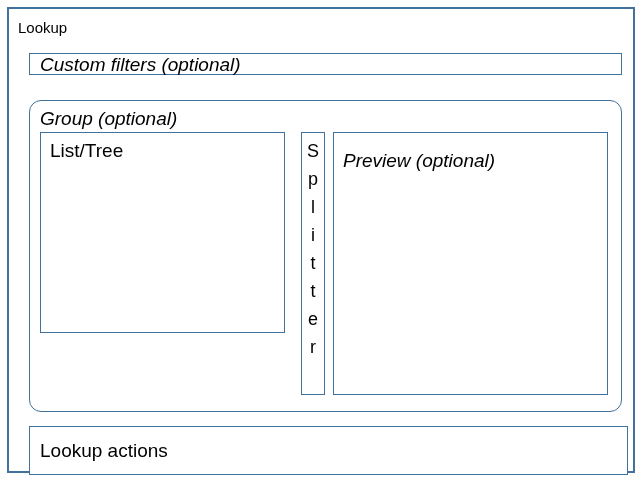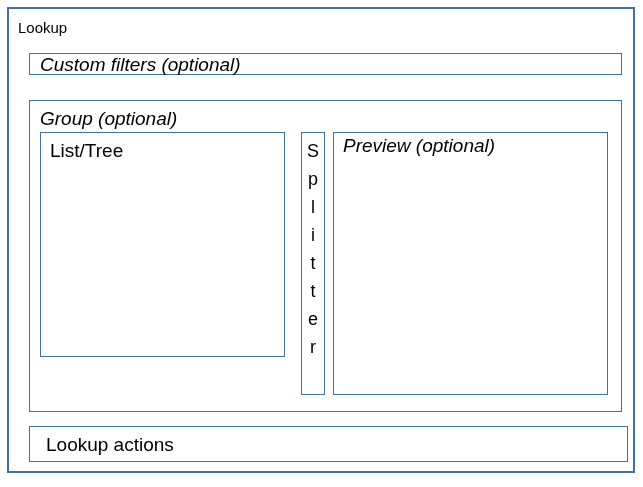--- a/index.html
+++ b/index.html
@@ -45,62 +45,63 @@
     height: 22px;
     display: flex;
     align-items: center;
     padding-left: 10px;
   }
   .group-box {
     left: 20px;
     top: 91px;
     width: 593px;
     height: 312px;
+    border-radius: 12px;
   }
   .group-label {
     position: absolute;
     left: 10px;
     top: 6px;
     font-size: 19px;
     line-height: 23px;
   }
   .listtree-box {
     left: 10px;
     top: 31px;
     width: 245px;
-    height: 225px;
+    height: 201px;
     padding: 6px 0 0 9px;
   }
   .splitter-box {
     left: 271px;
     top: 31px;
     width: 24px;
     height: 263px;
     text-align: center;
     padding-top: 4px;
   }
   .splitter-letter {
     font-size: 18px;
     line-height: 28px;
   }
   .preview-box {
     left: 303px;
     top: 31px;
     width: 275px;
     height: 263px;
-    padding: 1px 0 0 9px;
+    padding: 16px 0 0 9px;
   }
   .actions-box {
     left: 20px;
     top: 417px;
     width: 599px;
-    height: 36px;
+    height: 49px;
     display: flex;
     align-items: center;
-    padding-left: 16px;
+    padding-left: 10px;
   }
   .label {
     font-size: 19px;
     line-height: 23px;
   }
   .italic {
     font-style: italic;
   }
 </style>
 </head>

